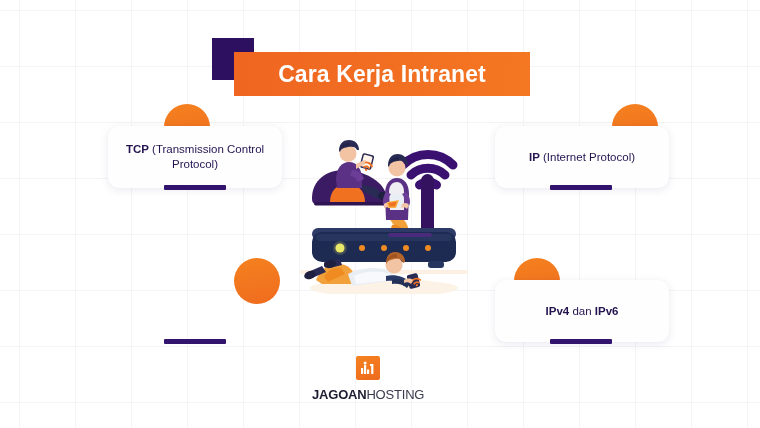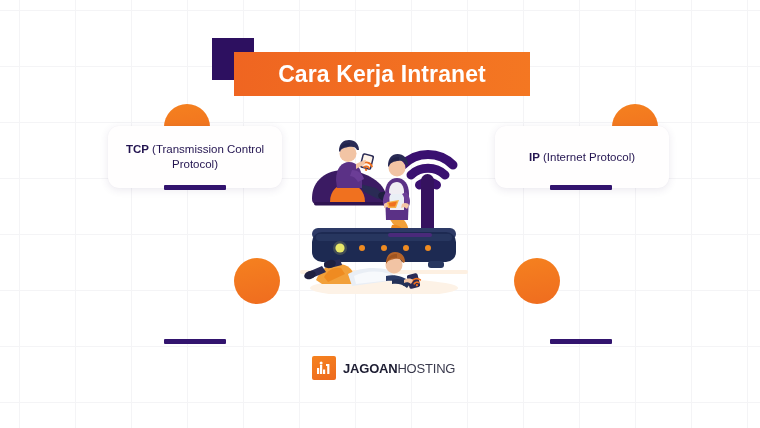--- a/index.html
+++ b/index.html
@@ -122,21 +122,21 @@
     left:300px; top:122px;
     width:168px; height:172px;
   }
   #illustration svg { display:block; width:168px; height:172px; }
 
   
   #logo {
     position:absolute;
     left:312px; top:356px;
     height:24px;
-    display:flex; align-items:center; gap:7px;
+    display:flex; align-items:center; gap:7px;flex-direction:column;
   }
   #logo-mark {
     width:24px; height:24px;
     background:linear-gradient(160deg,#f5821f 0%, #ee6a1e 100%);
     border-radius:2px;
     position:relative;
     flex:0 0 auto;
   }
   #logo-mark svg { position:absolute; left:4px; top:4px; }
   #logo-text {
@@ -178,20 +178,23 @@
     <div id="card-tcp-bar" class="card-bar"></div>
   </div>
 
   <div id="card-transisi-wrap" class="card-wrap">
     <div id="card-transisi-circle" class="card-circle"></div>
     <div id="card-transisi-bar" class="card-bar"></div>
   </div>
 
   <div id="card-ipv-wrap" class="card-wrap">
     <div id="card-ipv-circle" class="card-circle"></div>
+    <div id="card-ipv" class="card">
+      <div class="card-label"><b>IPv4</b><span> dan </span><b>IPv6</b></div>
+    </div>
     <div id="card-ipv-bar" class="card-bar"></div>
   </div>
 
   <div id="illustration">
     <svg viewBox="0 0 168 172" xmlns="http://www.w3.org/2000/svg">
 
       <g>
         <path d="M103 43 A35 35 0 0 1 153 43" fill="none" stroke="#3a1070" stroke-width="9" stroke-linecap="round"></path>
         <path d="M111 53 A25 25 0 0 1 145 53" fill="none" stroke="#3a1070" stroke-width="9" stroke-linecap="round"></path>
         <path d="M119.5 63 A15 15 0 0 1 136.5 63" fill="none" stroke="#3a1070" stroke-width="9" stroke-linecap="round"></path>

